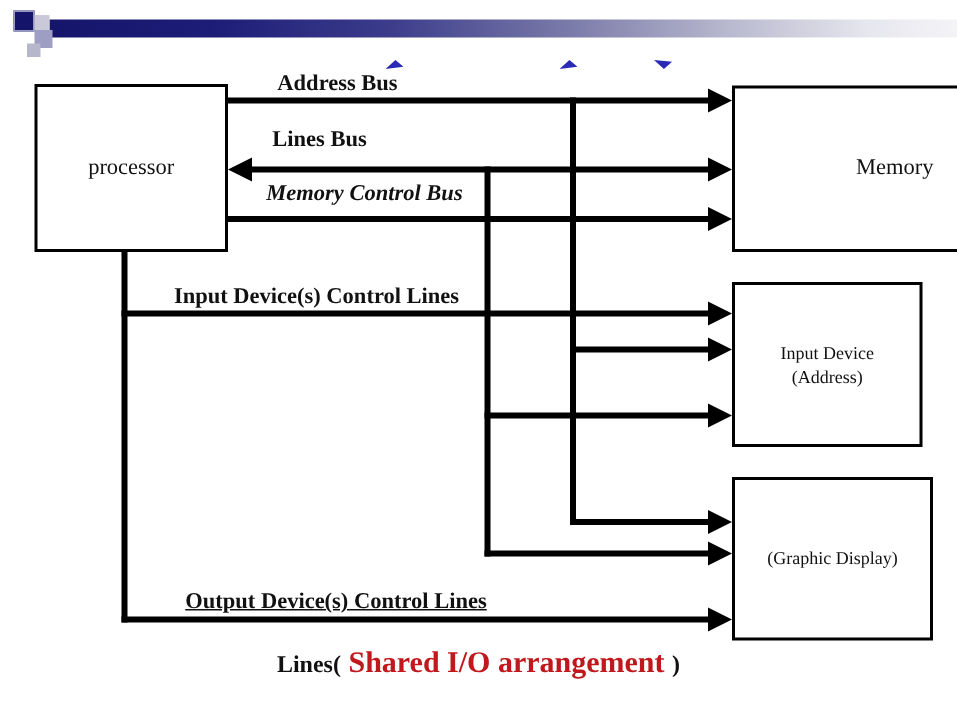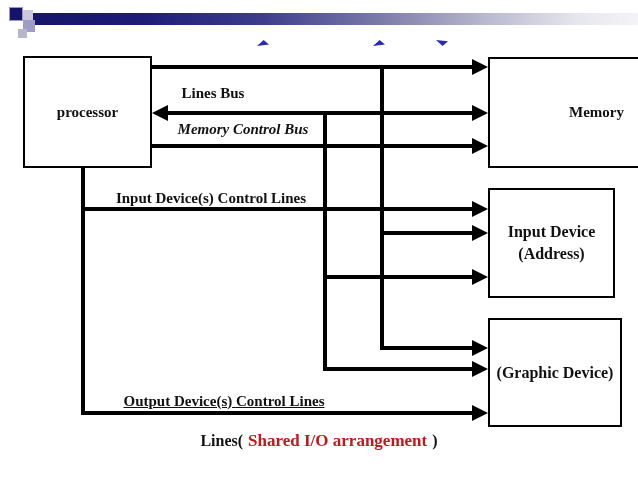--- a/index.html
+++ b/index.html
@@ -27,32 +27,32 @@
   .vline { position:absolute; width:4px;  background:#000; }
   .arr-r { position:absolute; width:0; height:0;
            border-top:8px solid transparent; border-bottom:8px solid transparent;
            border-left:16px solid #000; }
   .arr-l { position:absolute; width:0; height:0;
            border-top:8px solid transparent; border-bottom:8px solid transparent;
            border-right:16px solid #000; }
   .box {
     position:absolute; background:#fff; border:2px solid #000; z-index:2;
     display:flex; flex-direction:column; align-items:center; justify-content:center;
-    font-weight:bold; font-size:15px; color:#111; text-align:center; line-height:1.35;
+    font-weight:normal; font-size:15px; color:#111; text-align:center; line-height:1.35;
   }
-  .box .sub { font-size:16px; }
+  .box .sub { font-size:12px; }
   .buslabel {
     position:absolute; font-weight:bold; font-size:15px; color:#111;
     text-align:center; white-space:nowrap; z-index:3;
   }
   .caption {
     position:absolute; left:0; top:431px; width:638px; text-align:center;
     font-weight:bold; font-size:16px; color:#111;
   }
-  .cap-red { color:#c0181c; font-size:17px; margin:0 5px; }
+  .cap-red { color:#c0181c; font-size:20px; margin:0 5px; }
 </style>
 </head>
 <body>
 
 <div class="slide">
 
   <div class="hdr-bar"></div>
   <div class="sq sq1"></div>
   <div class="sq sq2"></div>
   <div class="sq sq3"></div>
@@ -66,21 +66,21 @@
     <span>processor</span>
   </div>
   <div class="box" style="left:488px;top:57px;width:125px;height:107px;padding-left:44px;">
     <span>Memory</span>
   </div>
   <div class="box" style="left:488px;top:188px;width:123px;height:106px;">
     <span class="sub">Input Device</span>
     <span class="sub">(Address)</span>
   </div>
   <div class="box" style="left:488px;top:318px;width:130px;height:105px;">
-    <span class="sub">(Graphic Device)</span>
+    <span class="sub">(Graphic Display)</span>
   </div>
 
   <div class="hline" style="left:152px;top:65px;width:322px;"></div>
   <div class="hline" style="left:166px;top:111px;width:308px;"></div>
   <div class="hline" style="left:152px;top:144px;width:322px;"></div>
   <div class="hline" style="left:81px;top:207px;width:393px;"></div>
   <div class="hline" style="left:380px;top:231px;width:94px;"></div>
   <div class="hline" style="left:323px;top:275px;width:151px;"></div>
   <div class="hline" style="left:380px;top:346px;width:94px;"></div>
   <div class="hline" style="left:323px;top:367px;width:151px;"></div>
@@ -94,20 +94,21 @@
   <div class="arr-l" style="left:152px;top:105px;"></div>
   <div class="arr-r" style="left:472px;top:105px;"></div>
   <div class="arr-r" style="left:472px;top:138px;"></div>
   <div class="arr-r" style="left:472px;top:201px;"></div>
   <div class="arr-r" style="left:472px;top:225px;"></div>
   <div class="arr-r" style="left:472px;top:269px;"></div>
   <div class="arr-r" style="left:472px;top:340px;"></div>
   <div class="arr-r" style="left:472px;top:361px;"></div>
   <div class="arr-r" style="left:472px;top:405px;"></div>
 
+  <div class="buslabel" style="left:160px;top:48px;width:130px;">Address Bus</div>
   <div class="buslabel" style="left:163px;top:85px;width:100px;">Lines Bus</div>
   <div class="buslabel" style="left:160px;top:121px;width:166px;font-style:italic;">Memory Control Bus</div>
   <div class="buslabel" style="left:98px;top:190px;width:226px;">Input Device(s) Control Lines</div>
   <div class="buslabel" style="left:104px;top:393px;width:240px;text-decoration:underline;">Output Device(s) Control Lines</div>
 
   <div class="caption">
     <span>Lines(</span><span class="cap-red">Shared I/O arrangement</span><span>)</span>
   </div>
 
 </div>

